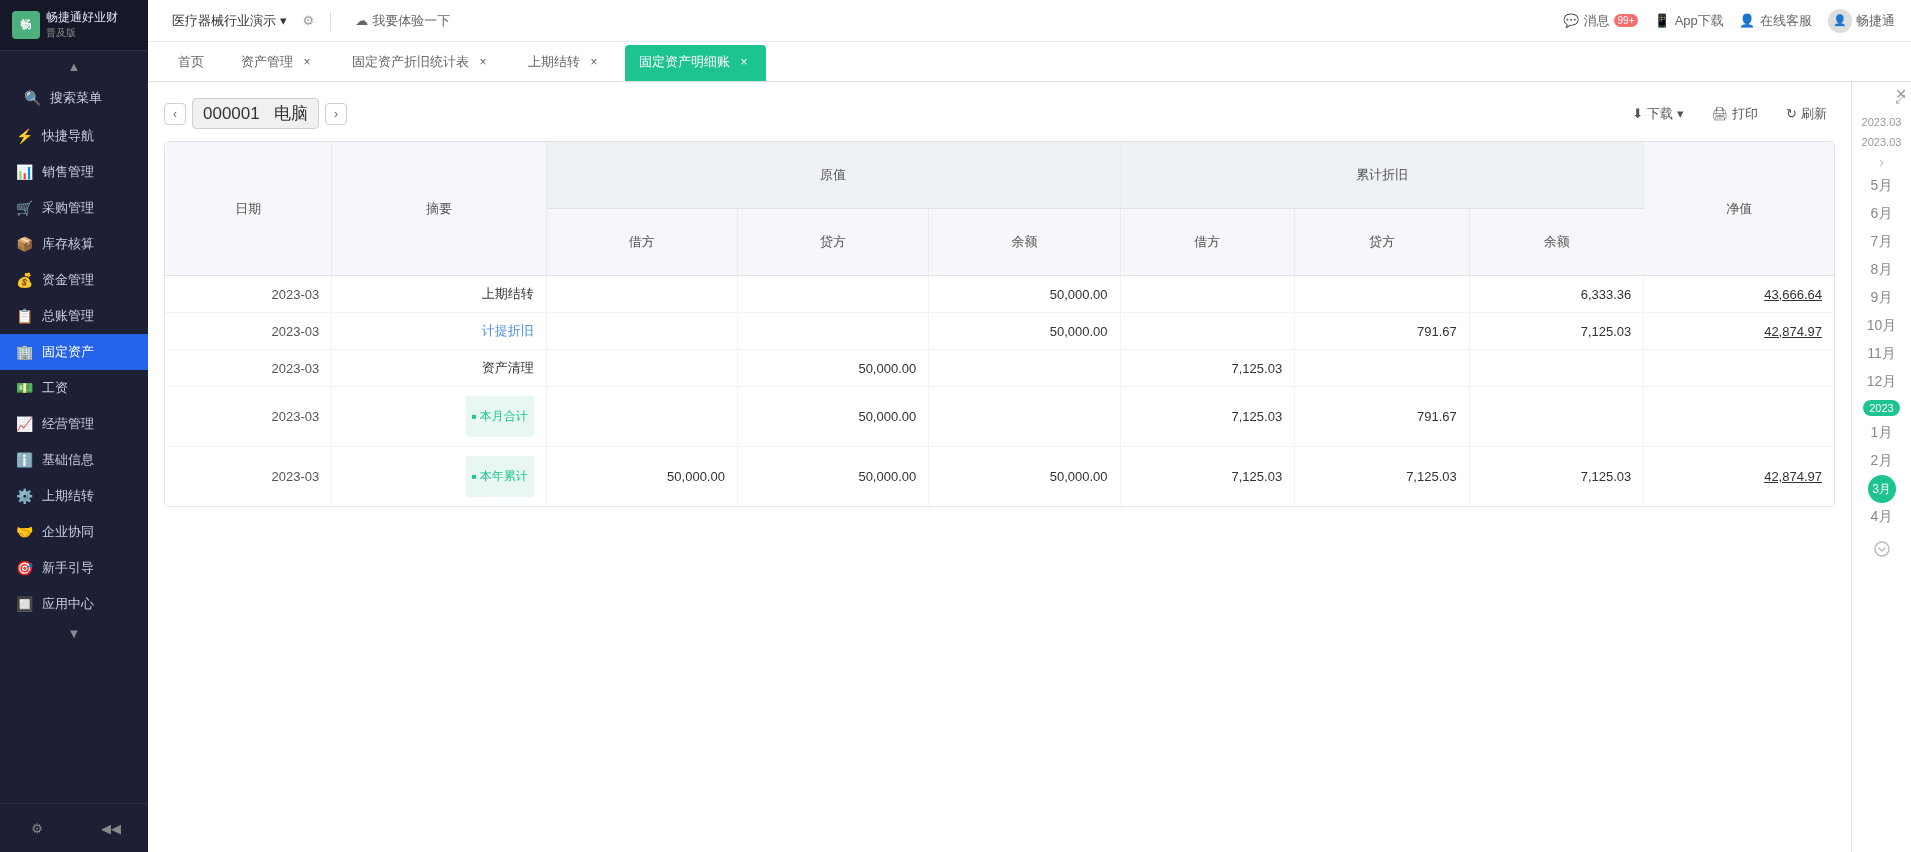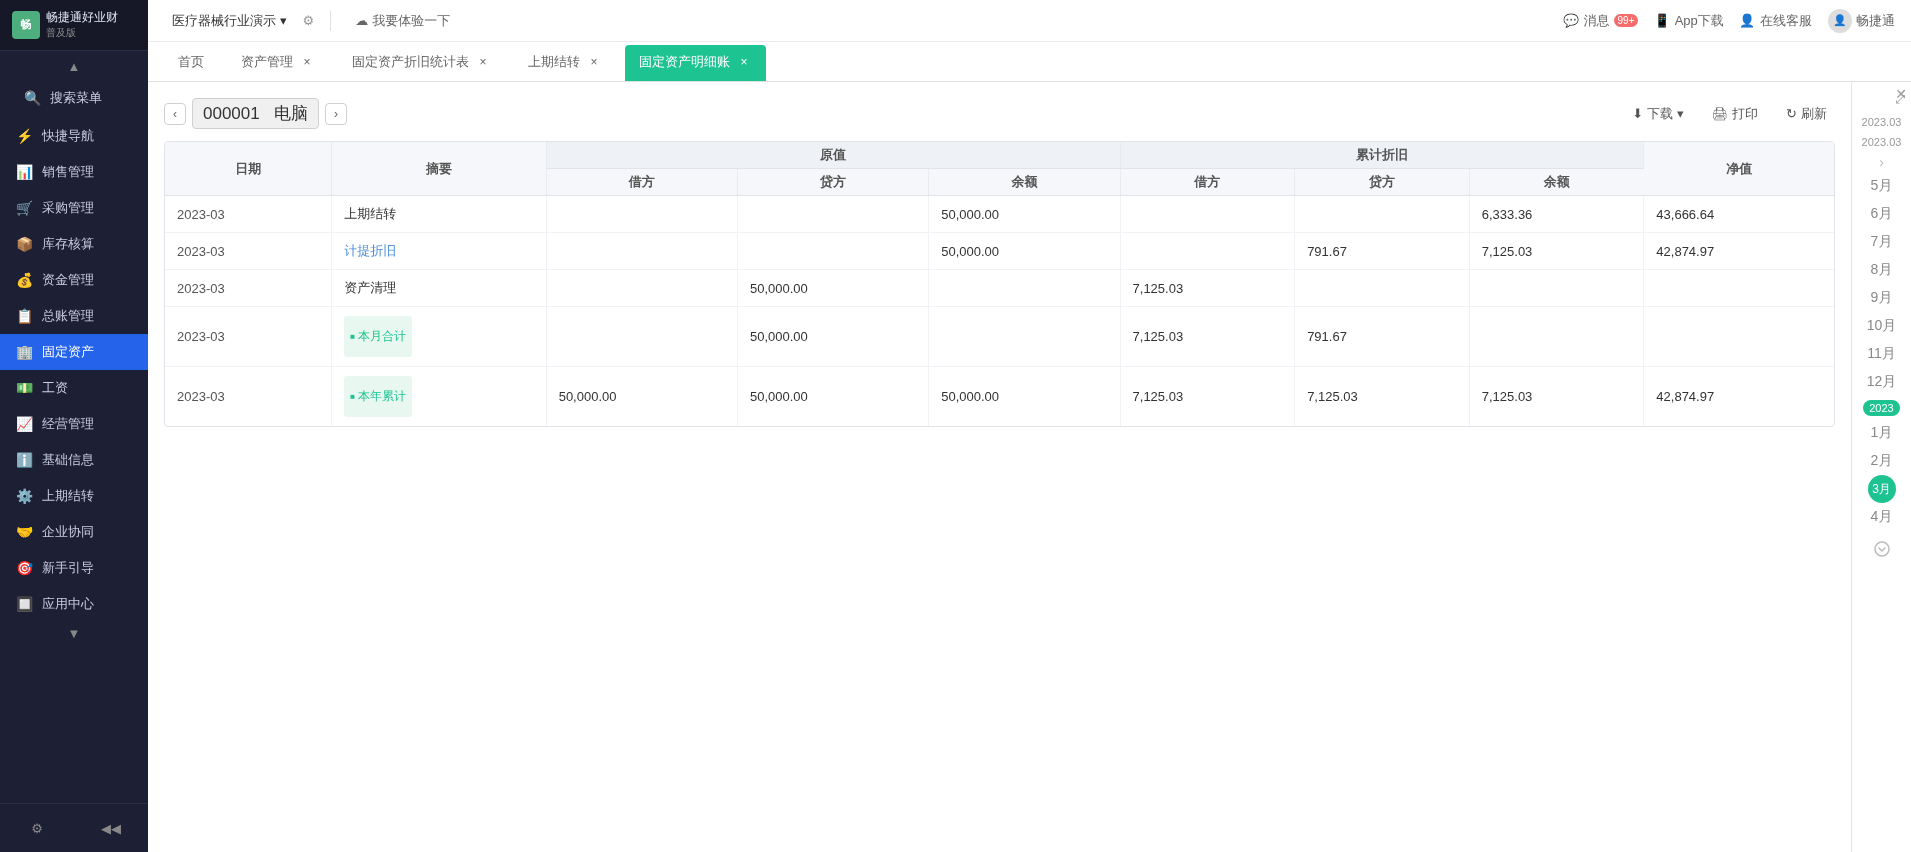--- a/index.html
+++ b/index.html
@@ -193,40 +193,40 @@
       overflow: auto;
     }
     table {
       width: 100%;
       border-collapse: collapse;
       font-size: 13px;
     }
     thead tr th {
       background: #f5f7fa;
       color: #555;
-      font-weight: 700;
-      padding: 4px 12px;
+      font-weight: 400;
+      padding: 24px 12px;
       text-align: center;
       border-bottom: 1px solid #e0e4ea;
       border-right: 1px solid #e8ecf0;
       white-space: nowrap;
     }
     thead tr th:last-child { border-right: none; }
     .th-group {
       background: #eef1f6;
     }
     tbody tr td {
       padding: 9px 12px;
-      text-align: left;
+      text-align: right;
       border-bottom: 1px solid #f0f2f5;
       border-right: 1px solid #f0f2f5;
       color: #333;
       white-space: nowrap;
     }
-    tbody tr td:last-child { border-right: none; }
+    tbody tr td:last-child { border-right: none; text-decoration: underline; }
     tbody tr:last-child td { border-bottom: none; }
     .td-link { color: #4a90d9; cursor: pointer; }
     .td-date { color: #555; }
     .badge-table {
       display: inline-flex; align-items: center; gap: 3px;
       background: #e8f8f0; color: #1ec392; padding: 12px 6px; border-radius: 3px; font-size: 12px;
     }
     .badge-table::before { content: '■'; font-size: 8px; }
 
     

